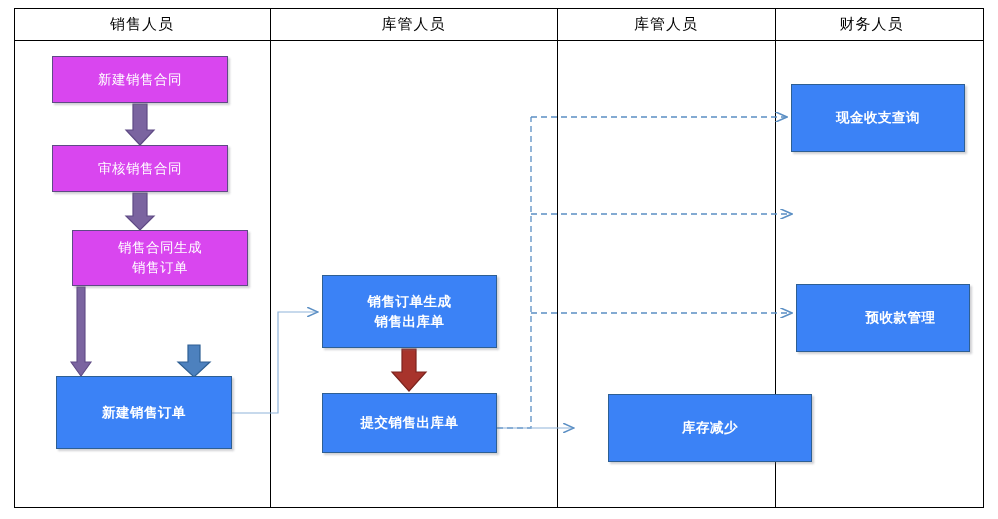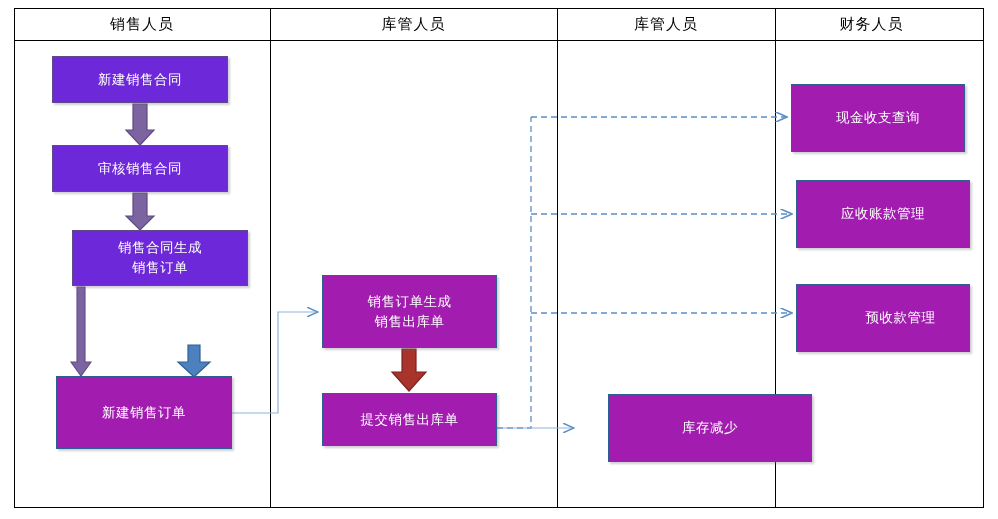--- a/index.html
+++ b/index.html
@@ -62,28 +62,29 @@
     align-items: center;
     justify-content: center;
     text-align: center;
     color: #ffffff;
     font-size: 13.5px;
     line-height: 1.45;
     letter-spacing: 0.5px;
     white-space: pre-line;
   }
   .node.purple {
-    background: #6d28d9;
+    background: #d946ef;
     border: 1.5px solid #5f4a85;
     box-shadow: 1.5px 1.5px 2px rgba(120,120,130,0.35);
   }
   .node.blue {
-    background: #a21caf;
+    background: #3b82f6;
     border: 1.5px solid #2e5f93;
     box-shadow: 1.5px 1.5px 2px rgba(120,120,130,0.35);
+    font-weight: bold;
   }
   
   #connectors {
     position: absolute;
     left: 0;
     top: 0;
     width: 998px;
     height: 519px;
     pointer-events: none;
   }
@@ -173,33 +174,30 @@
 
   <div class="node blue" style="left:56px; top:376px; width:176px; height:73px;">
     <span>新建销售订单</span>
   </div>
 
   <div class="node blue" style="left:322px; top:275px; width:175px; height:73px;">
     <span>销售订单生成
 销售出库单</span>
   </div>
 
-  <div class="node blue" style="left:322px; top:393px; width:175px; height:53px;justify-content:center;">
+  <div class="node blue" style="left:322px; top:393px; width:175px; height:60px;justify-content:center;">
     <span>提交销售出库单</span>
   </div>
 
   <div class="node blue" style="left:608px; top:394px; width:204px; height:68px;text-align:center;">
     <span>库存减少</span>
   </div>
 
   <div class="node blue" style="left:791px; top:84px; width:174px; height:68px;">
     <span>现金收支查询</span>
   </div>
 
-  <div class="node blue" style="left:796px; top:180px; width:174px; height:68px;">
-    <span>应收账款管理</span>
-  </div>
 
   <div class="node blue" style="left:796px; top:284px; width:174px; height:68px;padding-left:35px;">
     <span>预收款管理</span>
   </div>
 
 </div>
 
 </body></html>

